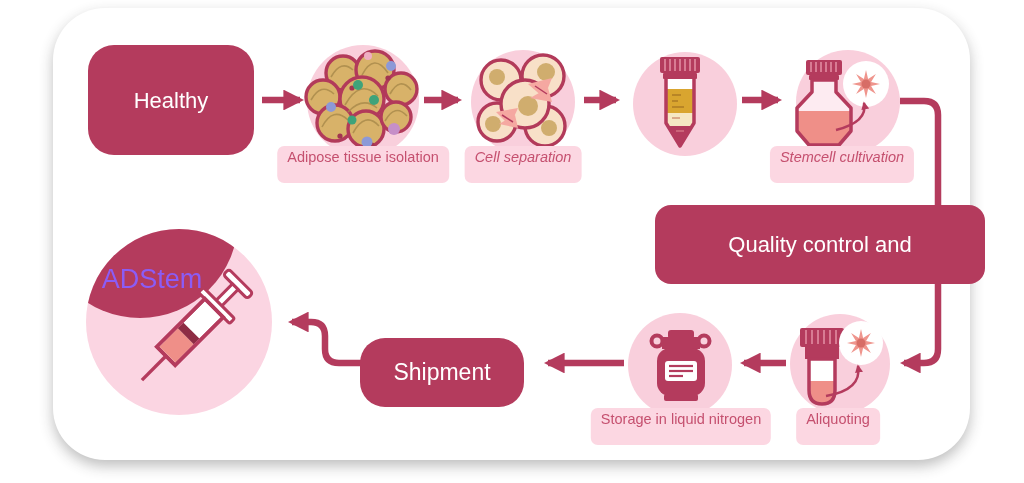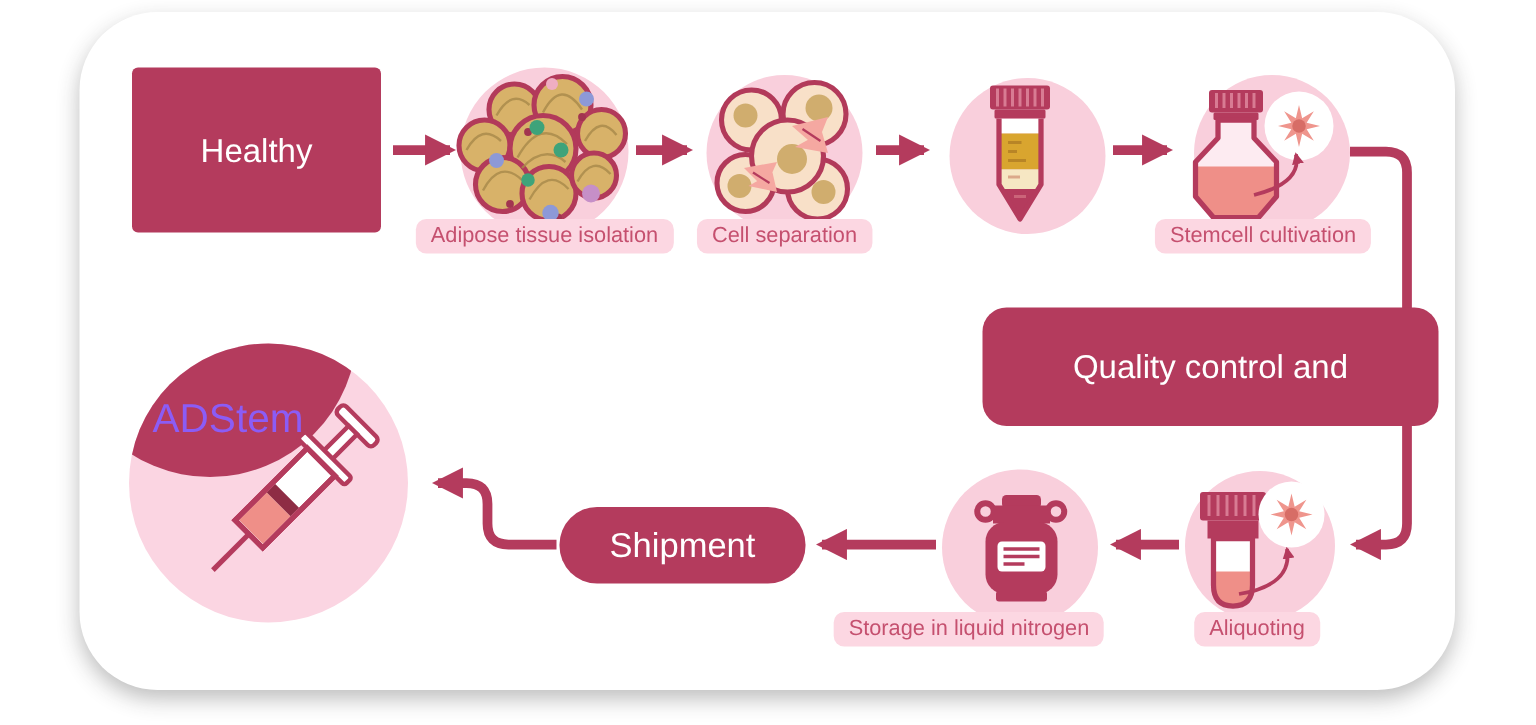--- a/index.html
+++ b/index.html
@@ -10,25 +10,25 @@
   .c-adipose{left:307px;top:45px;width:112px;height:112px;}
   .c-cellsep{left:471px;top:50px;width:104px;height:104px;}
   .c-stemiso{left:633px;top:52px;width:104px;height:104px;}
   .c-cultivation{left:796px;top:50px;width:104px;height:104px;}
   .c-aliquot{left:790px;top:314px;width:100px;height:100px;}
   .c-storage{left:628px;top:313px;width:104px;height:104px;}
   .c-adstem{left:86px;top:229px;width:186px;height:186px;background:#fbd5e2;}
   svg.art{position:absolute;left:0;top:0;z-index:2;}
   .box{position:absolute;background:#b43b5d;color:#ffffff;display:flex;flex-direction:column;
        align-items:center;justify-content:center;text-align:center;z-index:3;}
-  .box-healthy{left:88px;top:45px;width:166px;height:110px;border-radius:4px;font-size:22px;line-height:27px;}
-  .box-quality{left:655px;top:205px;width:304px;height:79px;border-radius:16px;font-size:22px;line-height:27px;}
-  .box-shipment{left:373px;top:338px;width:164px;height:51px;border-radius:25px;font-size:23px;}
+  .box-healthy{left:88px;top:45px;width:166px;height:110px;border-radius:26px;font-size:22px;line-height:27px;}
+  .box-quality{left:655px;top:205px;width:330px;height:79px;border-radius:16px;font-size:22px;line-height:27px;}
+  .box-shipment{left:360px;top:338px;width:164px;height:69px;border-radius:25px;font-size:23px;}
   .chip{position:absolute;transform:translateX(-50%);background:#fcd7e2;color:#c5506f;font-size:14.5px;
-        padding:3px 10px 4px;border-radius:7px;white-space:nowrap;z-index:3;}
+        padding:3px 10px 18px;border-radius:7px;white-space:nowrap;z-index:3;}
   .adstem-label{position:absolute;left:152px;top:264px;transform:translateX(-50%);color:#8b5cf6;
                 font-size:27px;z-index:3;white-space:nowrap;}
 </style>
 </head>
 <body>
 
 <div class="stage">
   <div class="panel"></div>
 
   <div class="circle c-adipose"></div>
@@ -249,17 +249,17 @@
   </div>
   <div class="box box-quality">
     <span>Quality control and</span>
   </div>
   <div class="box box-shipment">
     <span>Shipment</span>
   </div>
   <div class="adstem-label">ADStem</div>
 
   <div class="chip" style="left:363px;top:146px;">Adipose tissue isolation</div>
-  <div class="chip" style="left:523px;top:146px;">Cell separation</div>
-  <div class="chip" style="left:842px;top:146px;">Stemcell cultivation</div>
-  <div class="chip" style="left:646px;top:408px;">Storage in liquid nitrogen</div>
+  <div class="chip" style="left:523px;top:146px;font-style:italic;">Cell separation</div>
+  <div class="chip" style="left:842px;top:146px;font-style:italic;">Stemcell cultivation</div>
+  <div class="chip" style="left:681px;top:408px;">Storage in liquid nitrogen</div>
   <div class="chip" style="left:838px;top:408px;">Aliquoting</div>
 </div>
 
 </body></html>

